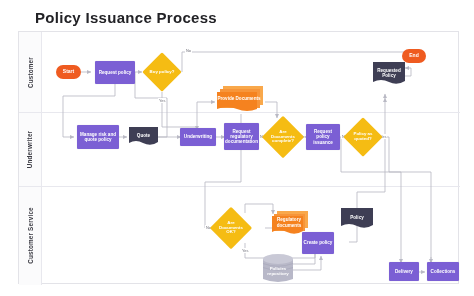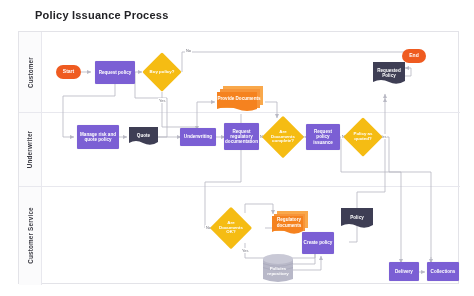--- a/index.html
+++ b/index.html
@@ -1,21 +1,21 @@
 <!DOCTYPE html>
 <html><head>
 <meta charset="utf-8">
 <style>
   html,body{margin:0;padding:0;background:#ffffff;}
   body{width:474px;height:296px;overflow:hidden;
        font-family:"Liberation Sans","DejaVu Sans",sans-serif;
        -webkit-font-smoothing:antialiased;}
   #page{position:relative;width:474px;height:296px;background:#ffffff;}
 
-  #title{position:absolute;left:22px;top:9px;font-size:11px;font-weight:bold;
+  #title{position:absolute;left:22px;top:9px;font-size:15px;font-weight:bold;
          color:#222226;letter-spacing:.02em;padding-left:13px;}
 
   
   #canvas{position:absolute;left:18px;top:31px;width:441px;height:253px;
           background:#ffffff;border:1px solid #e3e3e8;box-sizing:border-box;}
   .lane-div{position:absolute;left:0;width:441px;height:1px;background:#e8e8ee;}
   .lane-hdr{position:absolute;left:0;width:23px;box-sizing:border-box;
             border-right:1px solid #e8e8ee;background:#fbfbfc;
             display:flex;align-items:center;justify-content:center;}
   .lane-hdr span{display:block;transform:rotate(-90deg);white-space:nowrap;

